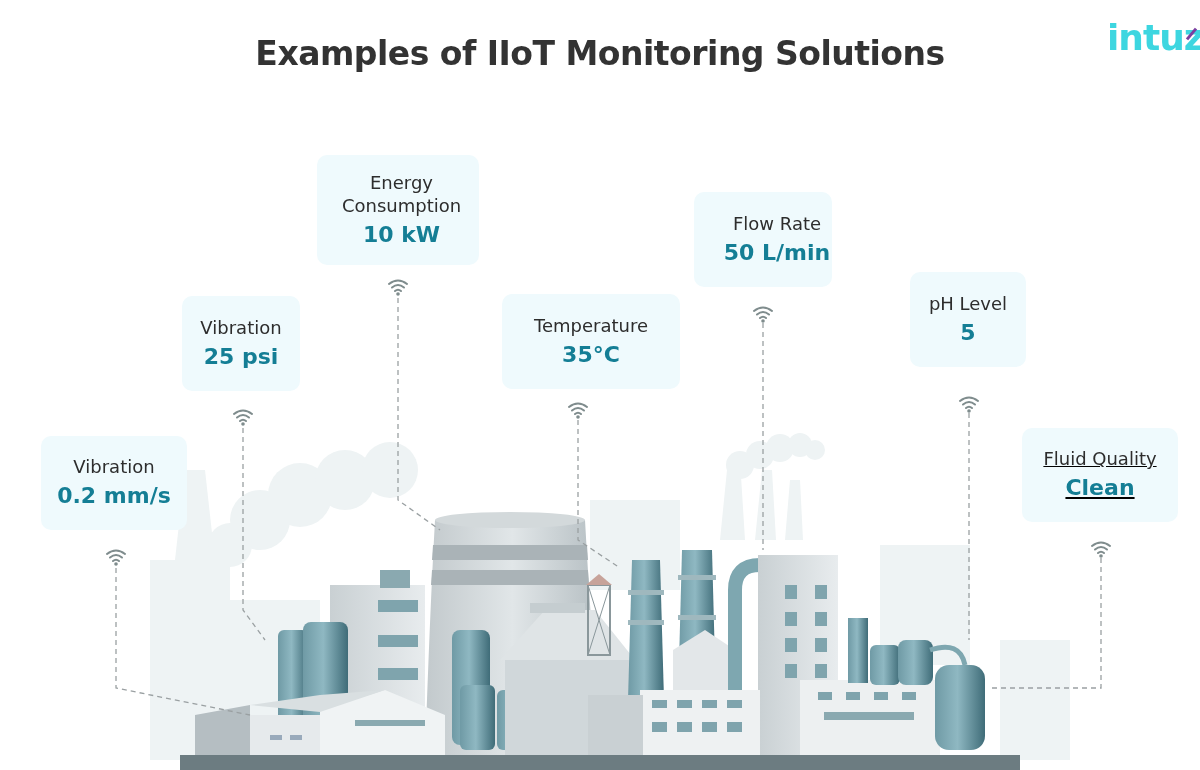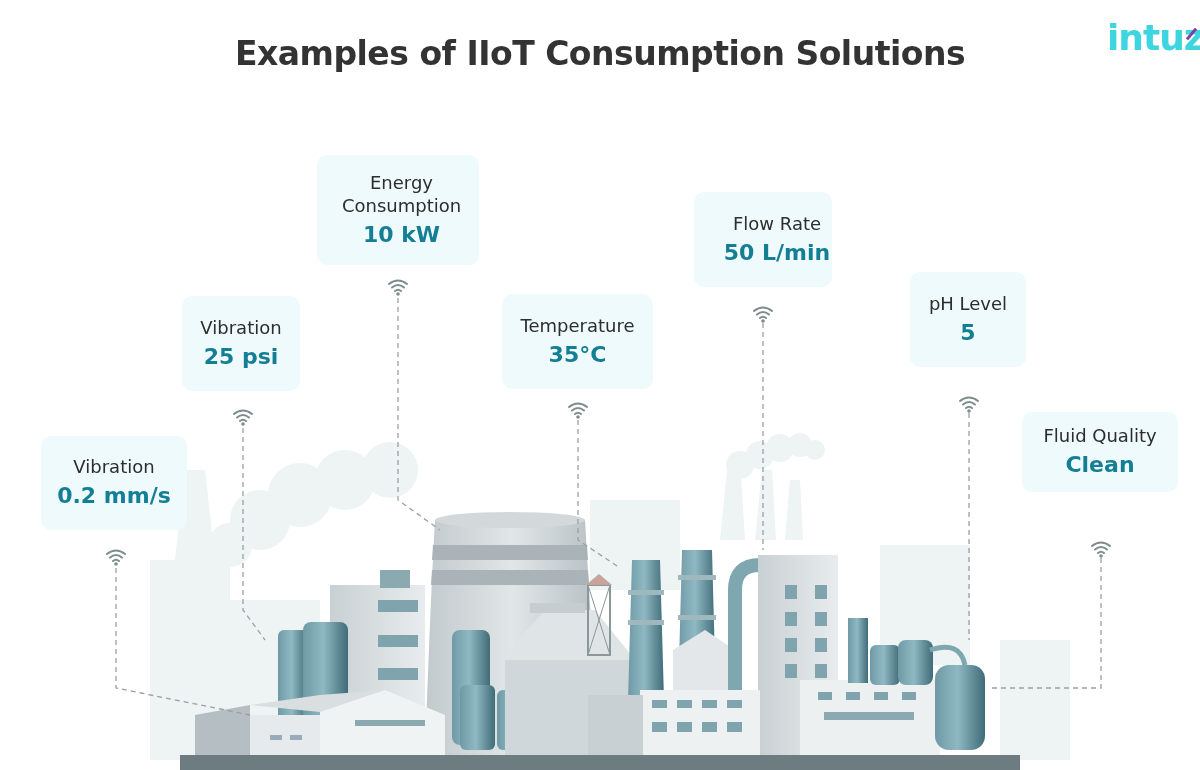--- a/index.html
+++ b/index.html
@@ -27,21 +27,21 @@
     text-align: center; box-sizing: border-box;
     display: flex; flex-direction: column; justify-content: center; align-items: center;
   }
   .card .label { font-size: 18px; color: #2d2d2d; line-height: 23px; }
   .card .value { font-size: 22px; font-weight: bold; color: #147e95; line-height: 30px; margin-top: 3px; }
   .wifi { position: absolute; width: 22px; height: 18px; }
 </style>
 </head>
 <body>
 
-<div class="title">Examples of IIoT Consumption Solutions</div>
+<div class="title">Examples of IIoT Monitoring Solutions</div>
 <div class="logo">
   <span>intu</span><span class="z">z</span>
 </div>
 
 <svg class="scene" viewBox="0 0 1200 770" xmlns="http://www.w3.org/2000/svg">
   <defs>
     <linearGradient id="tank" x1="0" x2="1">
       <stop offset="0" stop-color="#6f9aa5"></stop>
         <stop offset="0.45" stop-color="#8fb8c2"></stop>
         <stop offset="1" stop-color="#3f6c78"></stop>
@@ -177,33 +177,33 @@
 </div>
 <div class="card" style="left:182px; top:296px; width:118px; height:95px;">
   <div class="label">Vibration</div>
   <div class="value">25 psi</div>
 </div>
 <div class="card" style="left:317px; top:155px; width:162px; height:110px;padding-left:7px;">
   <div class="label">Energy</div>
   <div class="label">Consumption</div>
   <div class="value">10 kW</div>
 </div>
-<div class="card" style="left:502px; top:294px; width:151px; height:95px;">
+<div class="card" style="left:502px; top:294px; width:178px; height:95px;">
   <div class="label">Temperature</div>
   <div class="value">35°C</div>
 </div>
 <div class="card" style="left:694px; top:192px; width:138px; height:95px;padding-left:28px;">
   <div class="label">Flow Rate</div>
   <div class="value">50 L/min</div>
 </div>
 <div class="card" style="left:910px; top:272px; width:116px; height:95px;">
   <div class="label">pH Level</div>
   <div class="value">5</div>
 </div>
-<div class="card" style="left:1022px; top:412px; width:156px; height:80px;">
+<div class="card" style="left:1022px; top:428px; width:156px; height:94px;text-decoration:underline;">
   <div class="label">Fluid Quality</div>
   <div class="value">Clean</div>
 </div>
 
 <svg class="wifi" style="left:105px; top:548px;" viewBox="0 0 22 18">
     <g fill="none" stroke="#7f8c8d" stroke-width="2" stroke-linecap="round">
       <path d="M2 6 Q11 -1 20 6"></path>
       <path d="M5 9.5 Q11 4.5 17 9.5"></path>
       <path d="M8 13 Q11 10.5 14 13"></path>
     </g>

